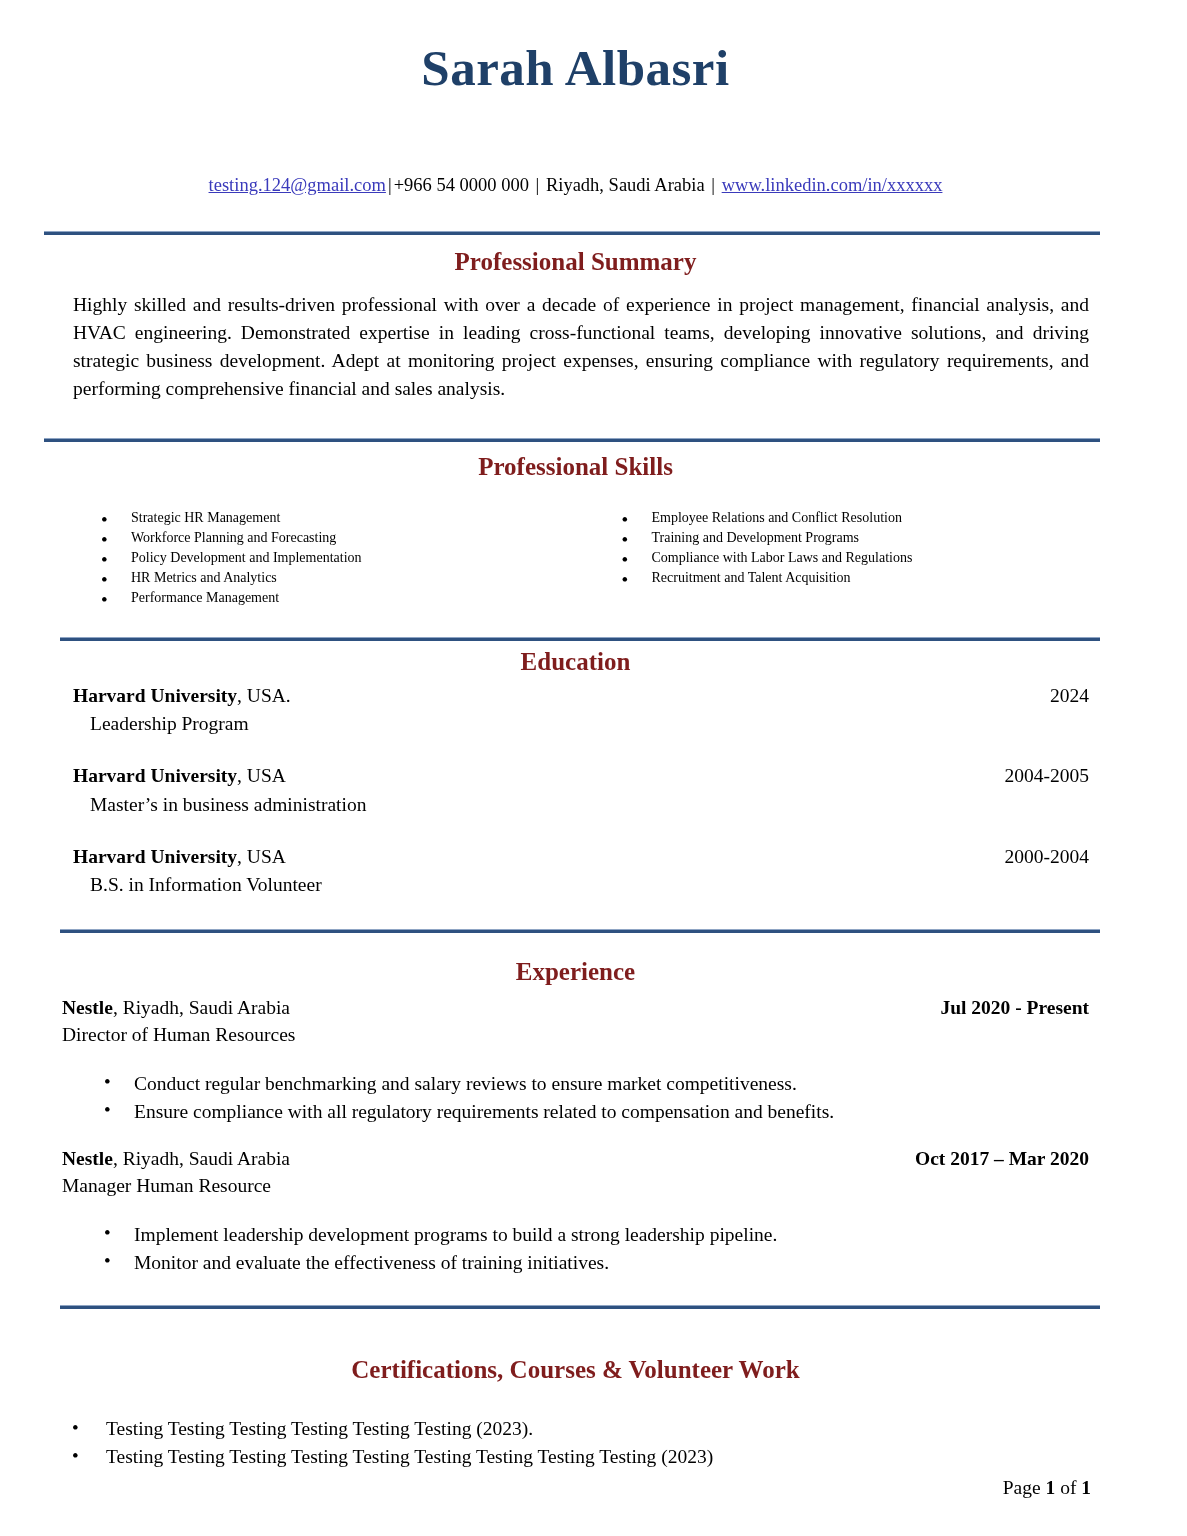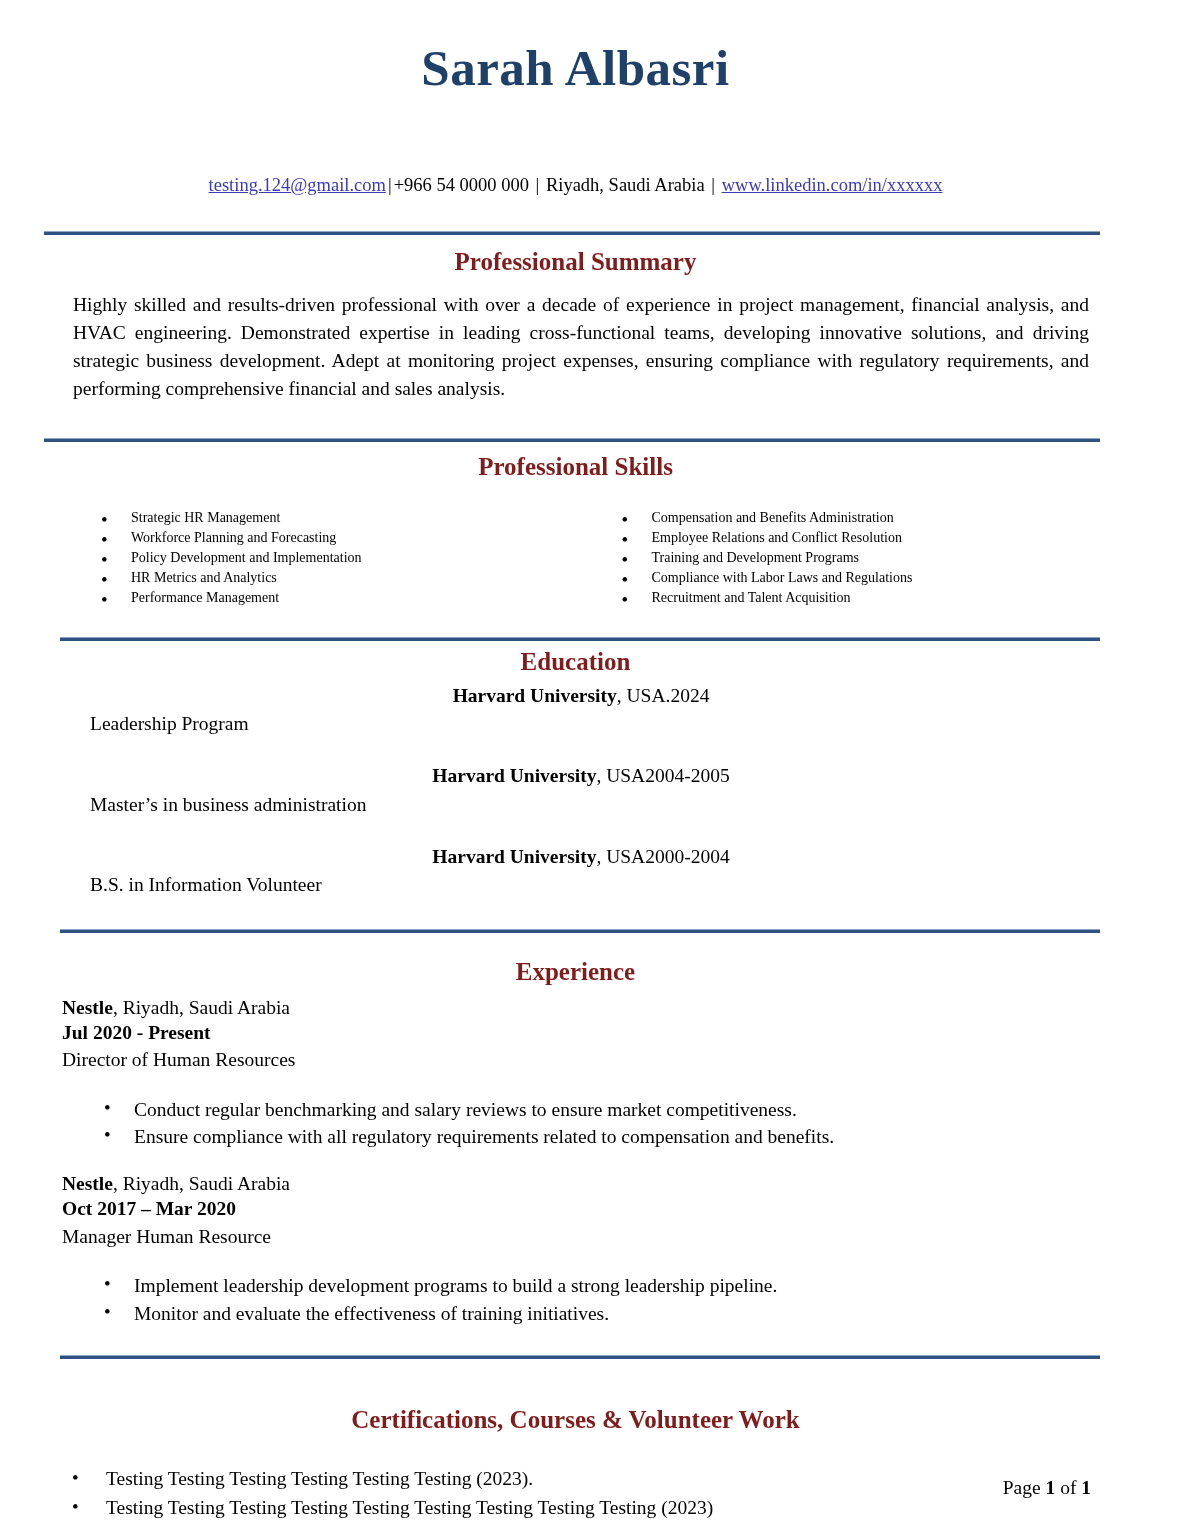--- a/index.html
+++ b/index.html
@@ -105,21 +105,21 @@
     left: 6px;
     top: -1px;
     font-size: 19px;
   }
 
   
   .edu-block { margin: 6px 62px 0 73px; }
   .edu-entry { margin-bottom: 26px; }
   .edu-row {
     display: flex;
-    justify-content: center;
+    justify-content: space-between;
     align-items: baseline;
     font-size: 19.5px;
     line-height: 1.3;
   }
   .edu-school { font-weight: bold; }
   .edu-place  { font-weight: normal; }
   .edu-year   { white-space: nowrap; }
   .edu-degree {
     font-size: 19.5px;
     padding-left: 17px;
@@ -129,21 +129,20 @@
 
   
   .exp-block { margin: 8px 62px 0 62px; }
   .exp-entry { margin-bottom: 6px; }
   .exp-row {
     display: flex;
     justify-content: space-between;
     align-items: baseline;
     font-size: 19.5px;
     line-height: 1.3;
-    flex-direction: column;
   }
   .exp-company { font-weight: bold; }
   .exp-place   { font-weight: normal; }
   .exp-dates   { font-weight: bold; white-space: nowrap; }
   .exp-title {
     font-size: 19.5px;
     line-height: 1.4;
     margin-top: 1px;
   }
   .exp-bullets {
@@ -221,21 +220,20 @@
       <ul class="bullets">
         <li><span>Strategic HR Management</span></li>
         <li><span>Workforce Planning and Forecasting</span></li>
         <li><span>Policy Development and Implementation</span></li>
         <li><span>HR Metrics and Analytics</span></li>
         <li><span>Performance Management</span></li>
       </ul>
     </div>
     <div class="skills-col right">
       <ul class="bullets">
-        <li><span>Compensation and Benefits Administration</span></li>
         <li><span>Employee Relations and Conflict Resolution</span></li>
         <li><span>Training and Development Programs</span></li>
         <li><span>Compliance with Labor Laws and Regulations</span></li>
         <li><span>Recruitment and Talent Acquisition</span></li>
       </ul>
     </div>
   </div>
 
   <div style="margin-top:28px">
     <div class="rule rule-inset"></div>

